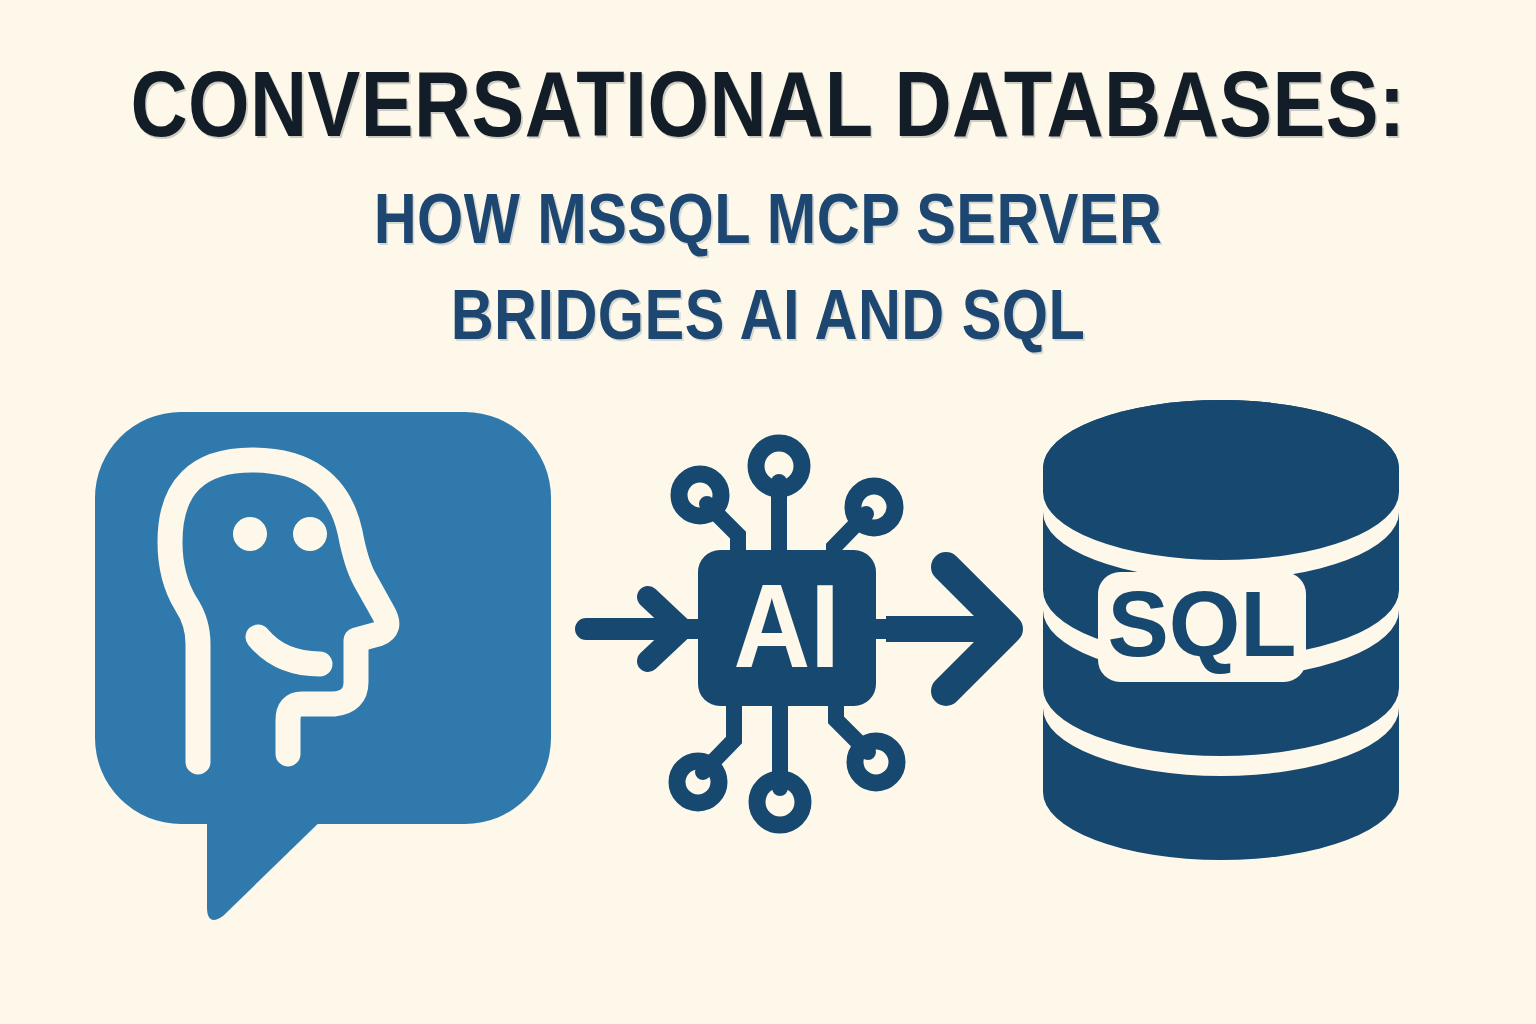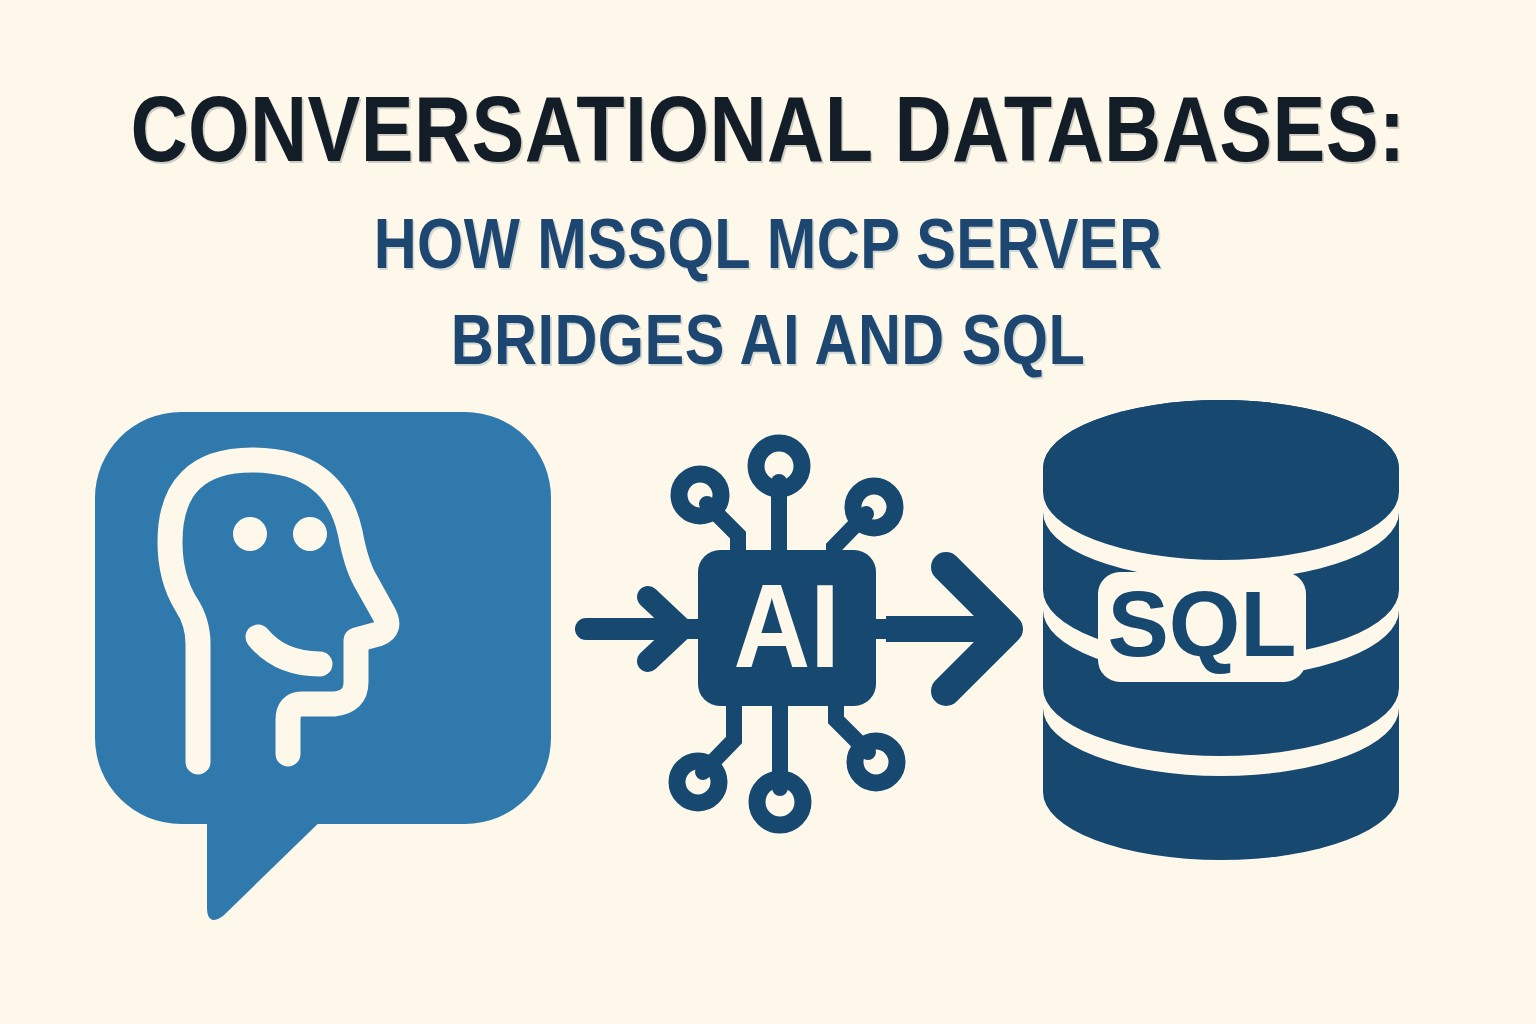--- a/index.html
+++ b/index.html
@@ -23,21 +23,21 @@
     box-sizing: border-box;
   }
 
   
   .text-block {
     position: absolute;
     left: 0;
     top: 0;
     width: 1536px;
     text-align: center;
-    padding-top: 83px;
+    padding-top: 58px;
   }
 
   .headline {
     display: block;
     color: #121d27;
     font-family: "Liberation Sans Narrow", "Liberation Sans", sans-serif;
     font-weight: 700;
     font-size: 92px;
     line-height: 1.0;
     letter-spacing: 0.5px;

